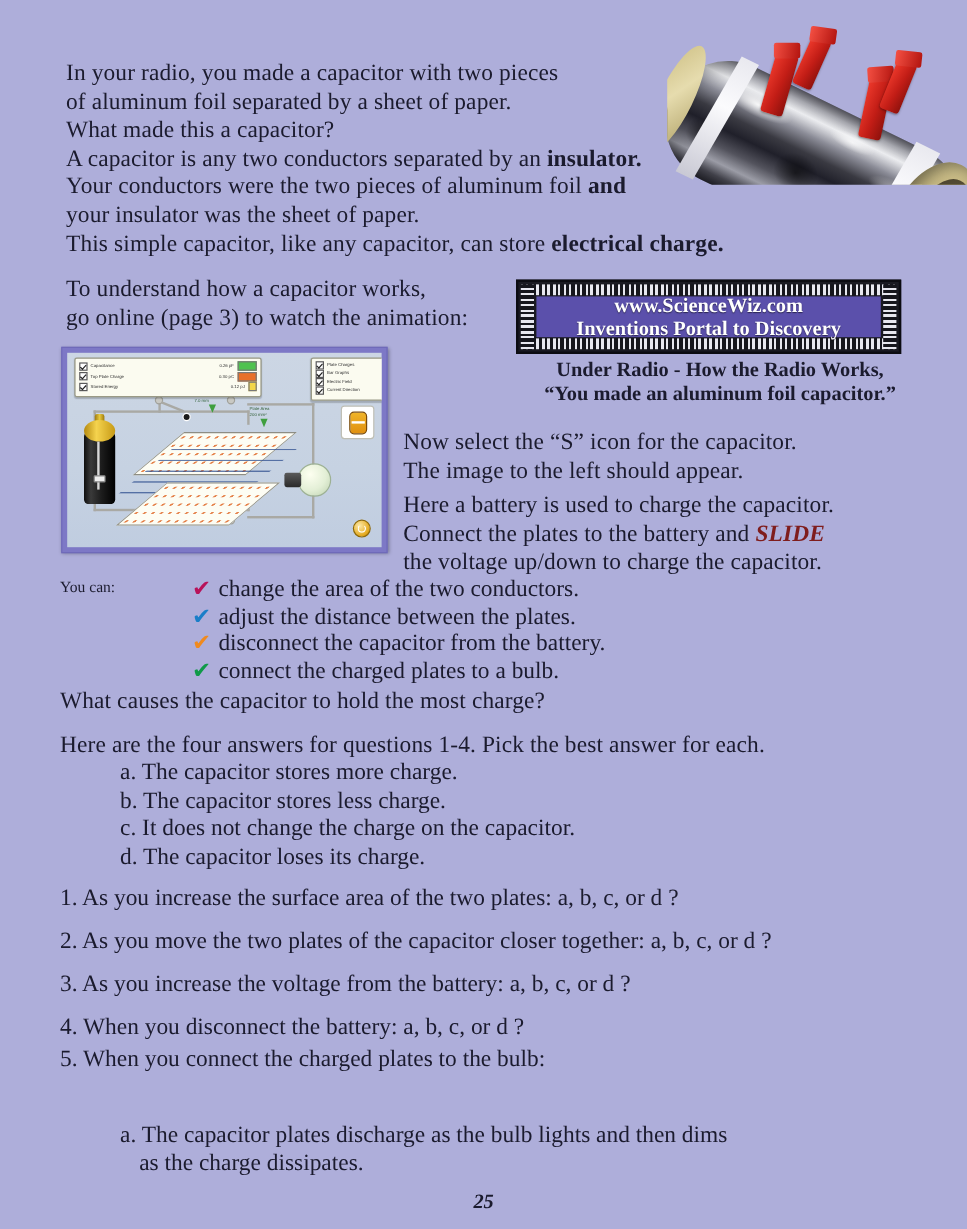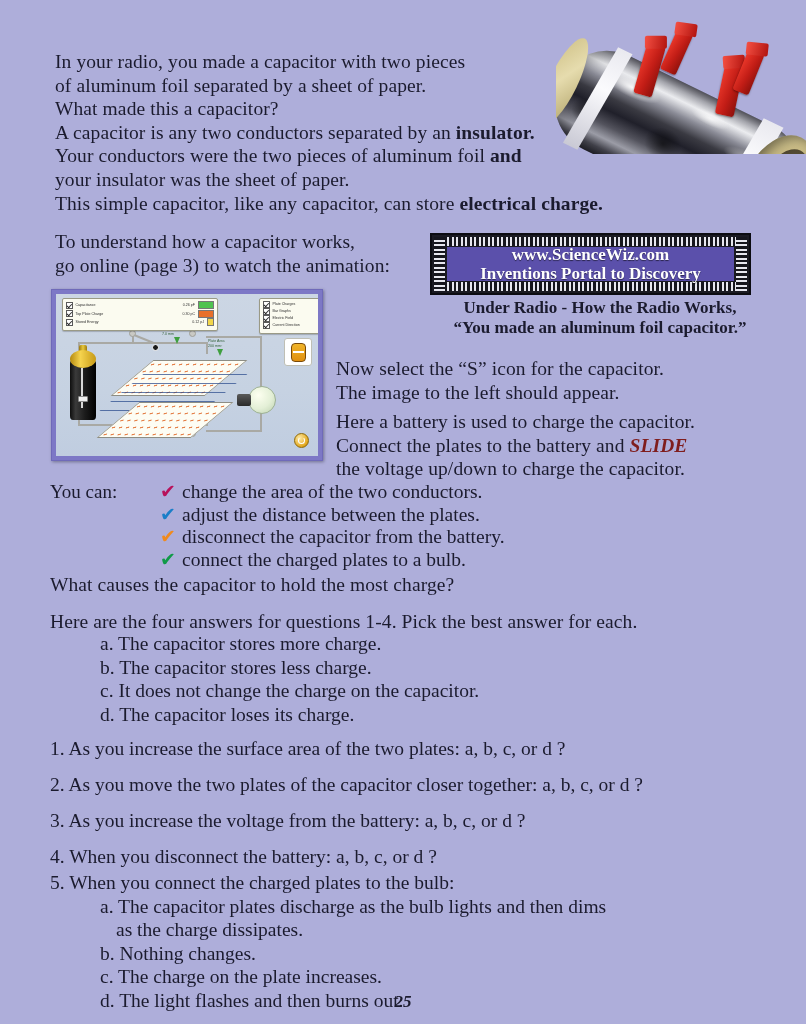--- a/index.html
+++ b/index.html
@@ -146,35 +146,35 @@
   #q-intro    { left: 50px; top: 610px; width: 730px; }
 
   .ans-list { position: absolute; left: 100px; top: 632px; width: 650px; }
   .ans-list div { font-size: 19.5px; line-height: 23.5px; }
 
   .numbered { position: absolute; left: 50px; width: 740px; }
   .numbered .q { font-size: 19.5px; line-height: 23.5px; margin-bottom: 12.5px; }
 
   #q5-block { position: absolute; left: 50px; top: 871px; width: 740px; }
   #q5-block .q5head { font-size: 19.5px; line-height: 23.5px; }
-  #q5-block .sub { margin-left: 50px; font-size: 19.5px; line-height: 23.5px; }
+  #q5-block .sub { margin-left: 50px; font-size: 19.5px; line-height: 23.5px; margin-top: 40px; }
   #q5-block .sub .cont { display: block; margin-left: 16px; }
 
   .page-num {
     position: absolute;
     left: 0; right: 0;
     top: 992px;
     text-align: center;
     font-size: 17px;
     font-weight: bold;
     font-style: italic;
   }
 
   
-  #youcan-label { position: absolute; left: 50px; top: 481px; font-size: 19px; }
+  #youcan-label { position: absolute; left: 50px; top: 481px; font-size: 13px; }
   #youcan-list { position: absolute; left: 160px; top: 481px; width: 520px; }
   #youcan-list .row {
     display: flex;
     align-items: baseline;
     font-size: 19.5px;
     line-height: 21px;
     margin-bottom: 1.5px;
   }
   .check {
     display: inline-block;

